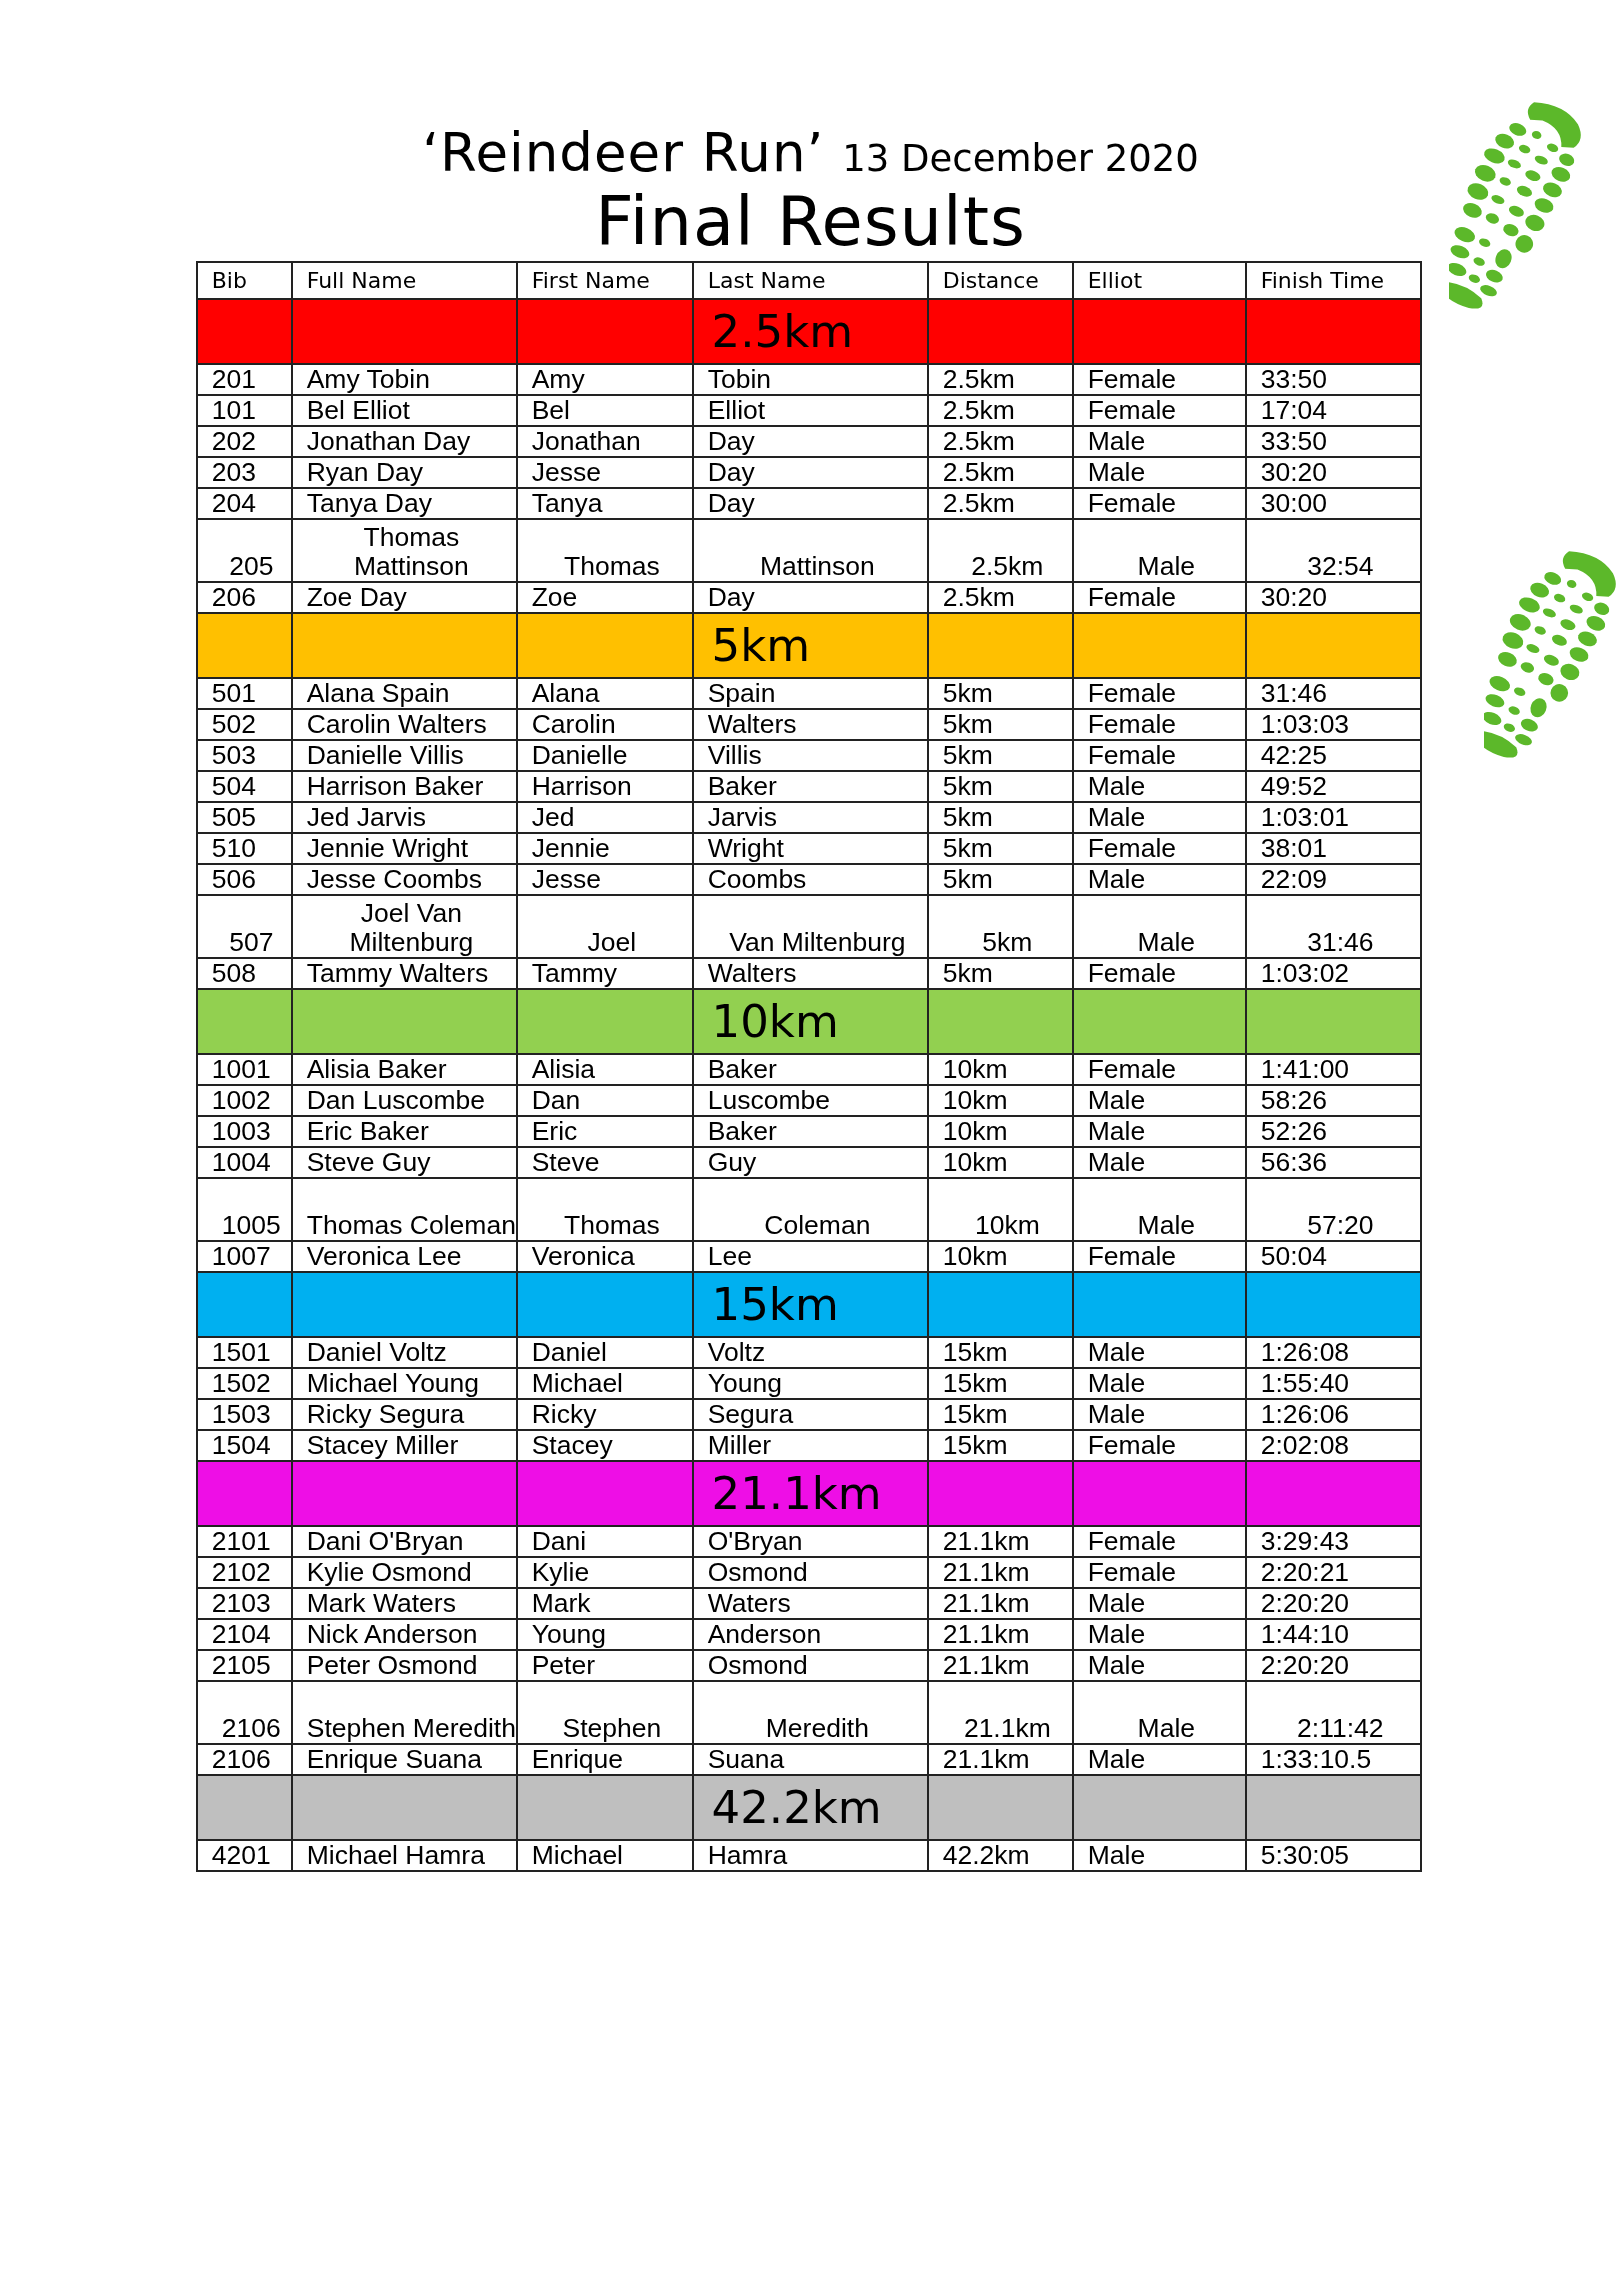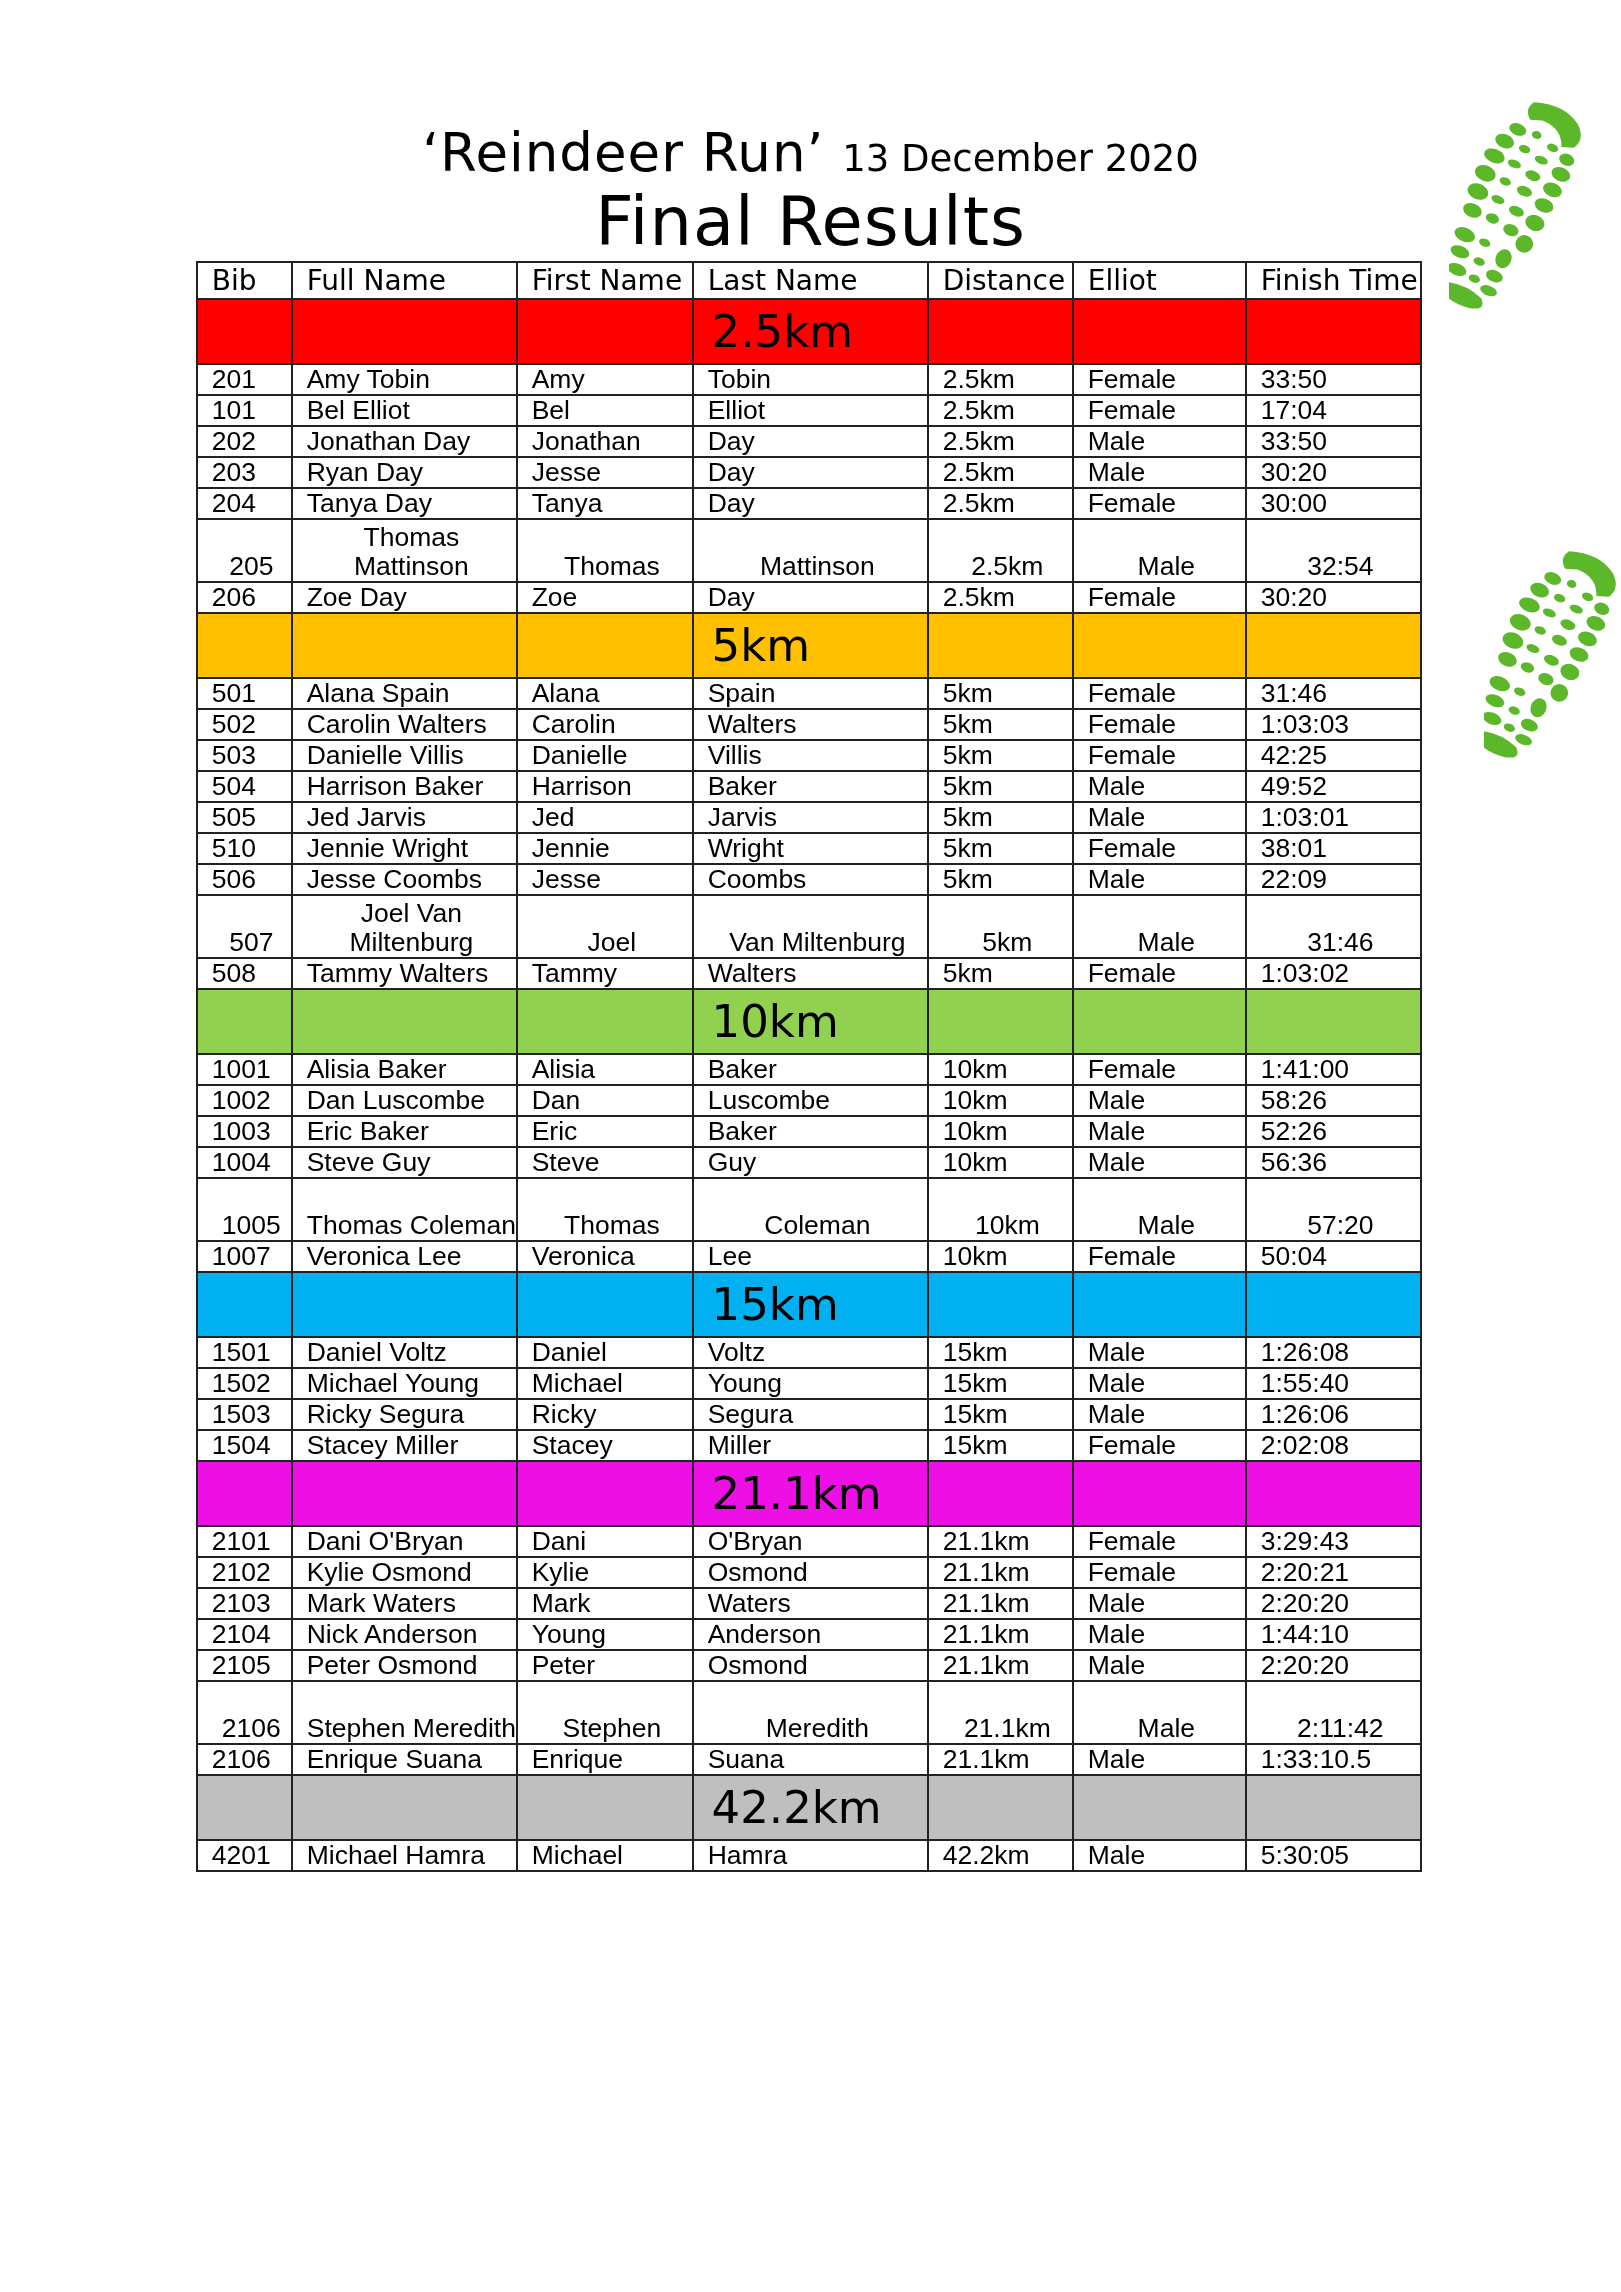--- a/index.html
+++ b/index.html
@@ -3,21 +3,21 @@
 <meta charset="utf-8">
 <style>
   html, body { margin:0; padding:0; background:#ffffff; }
   body { width:1621px; height:2293px; position:relative; overflow:hidden; font-family:"Liberation Sans", sans-serif; color:#000; }
   .title-wrap { position:absolute; left:0; top:93px; width:1621px; text-align:center;margin-top:28px; }
   .title-line1 { font-family:"DejaVu Sans", sans-serif; font-size:53px; line-height:63px; letter-spacing:1px; }
   .title-line1 .date { font-size:37px; letter-spacing:0; }
   .title-line2 { font-family:"DejaVu Sans", sans-serif; font-size:67px; line-height:65px; letter-spacing:1px; }
   table.results { position:absolute; left:196px; top:261px; border-collapse:collapse; table-layout:fixed; width:1226px; }
   table.results td, table.results th { border:2px solid #222; padding:0 0 0 13.7px; font-size:26.5px; font-weight:normal; text-align:left; vertical-align:bottom; line-height:29px; white-space:nowrap; overflow:hidden; }
-  table.results th { font-family:"DejaVu Sans", sans-serif; font-size:28px; height:35px; vertical-align:middle; }
+  table.results th { font-family:"DejaVu Sans", sans-serif; font-size:22px; height:35px; vertical-align:middle; }
   table.results tr.data td { height:29px; }
   table.results tr.data.tall td { height:61px; white-space:normal;text-align:center; }
   table.results tr.section td { height:63px; vertical-align:middle; }
   table.results tr.section td.sec-label { font-family:"DejaVu Sans", sans-serif; font-size:45px; line-height:59px; padding-left:17.6px; }
   .footprint { position:absolute; }
 </style>
 </head>
 <body>
 
 <div class="title-wrap">

